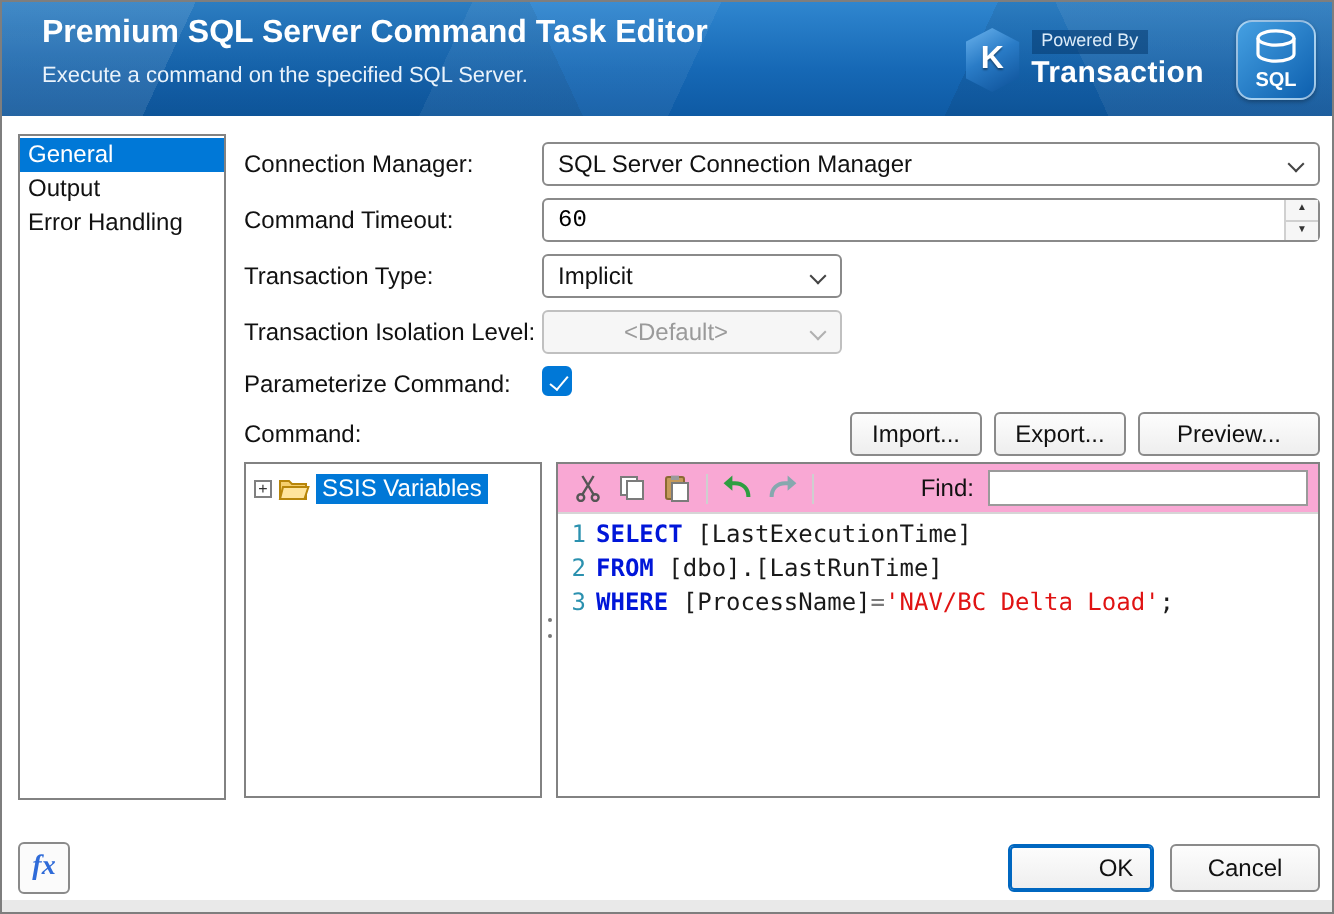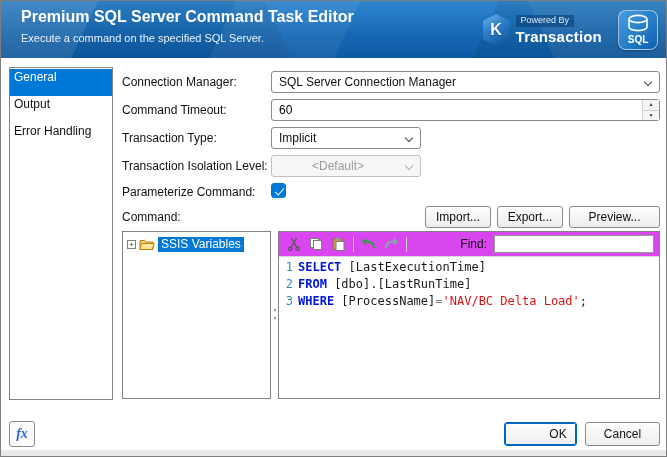--- a/index.html
+++ b/index.html
@@ -28,35 +28,35 @@
   .ks-text { display:flex; flex-direction:column; line-height:1.1;justify-content:flex-end; }
   .powered-by { font-size:9px; color:#dcecf9; background:rgba(6,58,112,.55); padding:1px 5px; align-self:flex-start; }
   .brand-name { font-size:15px; font-weight:bold; letter-spacing:.2px; margin-top:2px; }
   .sql-badge { width:40px; height:40px; border-radius:8px; border:1px solid rgba(255,255,255,.55);
     background:linear-gradient(135deg,#45a0e2,#0d5fae); display:flex; align-items:center; justify-content:center;
     box-shadow:0 1px 2px rgba(0,0,0,.3); }
 
   
   .listbox { position:absolute; left:8px; top:66px; width:104px; height:333px;
     border:1px solid #828282; background:#fff; padding-top:1px; }
-  .list-item { height:27px; line-height:17px; padding-left:4px; cursor:default; }
+  .list-item { height:17px; line-height:17px; padding-left:4px; cursor:default; }
   .list-item.selected { background:var(--accent,#0078d7); color:#fff; }
 
   
   .lbl { position:absolute; left:121px; white-space:nowrap; }
   .combo { position:absolute; height:22px; background:#fff; border:1px solid #8a8a8a; border-radius:3px;
     display:flex; align-items:center; padding:0 22px 0 7px; cursor:default; }
   .combo .chev { position:absolute; right:8px; top:9px; width:6px; height:6px;
     border-right:1.4px solid #444; border-bottom:1.4px solid #444; transform:rotate(45deg); margin-top:-2px; }
   .combo.disabled { background:#f6f6f6; border-color:#c0c0c0; color:#9a9a9a; }
   .combo.disabled .chev { border-color:#b0b0b0; }
 
   .num-wrap { position:absolute; left:270px; top:98px; width:389px; height:22px; }
   .num-input { width:100%; height:100%; border:1px solid #8a8a8a; border-radius:3px;
-    font-family:Liberation Sans, sans-serif; font-size:12px; padding:0 20px 0 7px; }
+    font-family:Liberation Mono, monospace; font-size:12px; padding:0 20px 0 7px; }
   .spin { position:absolute; right:1px; top:1px; width:17px; height:20px; display:flex; flex-direction:column;
     border-left:1px solid #d0d0d0; }
   .spin button { flex:1; border:none; background:#f6f6f6; font-size:5px; line-height:1; color:#333; cursor:default; padding:0; }
   .spin button + button { border-top:1px solid #d0d0d0; }
 
   .checkbox { position:absolute; left:270px; top:182px; width:15px; height:15px;
     border:1px solid #8a8a8a; border-radius:3px; background:#fff; }
   .checkbox.checked { background:var(--accent,#0078d7); border-color:var(--accent,#0078d7); }
   .checkbox.checked::after { content:""; position:absolute; left:4.5px; top:1.5px; width:4px; height:8px;
     border-right:1.6px solid #fff; border-bottom:1.6px solid #fff; transform:rotate(40deg); }
@@ -76,21 +76,21 @@
   .tree-row.indent { padding-left:17px; }
 
   .splitter { position:absolute; left:270px; top:230px; width:7px; height:168px; cursor:col-resize; }
   .splitter .dot { position:absolute; left:2.5px; top:78px; width:2px; height:2px; border-radius:50%;
     background:#777; box-shadow:0 8px 0 #777; }
 
   
   .editor { position:absolute; left:277px; top:230px; width:382px; height:168px;
     border:1px solid #828282; background:#fff; display:flex; flex-direction:column; }
   .editor-toolbar { height:25px; flex:0 0 auto; display:flex; align-items:center; gap:2px;
-    padding:0 5px; background:#d946ef; border-bottom:1px solid #d6d6d6; }
+    padding:0 5px; background:#f9a8d4; border-bottom:1px solid #d6d6d6; }
   .tb-btn { width:20px; height:20px; display:flex; align-items:center; justify-content:center;
     border-radius:2px; cursor:default; }
   .tb-sep { width:1px; height:15px; background:#cfcfcf; margin:0 3px; }
   .find-label { margin-left:auto; }
   .find-input { width:160px; height:18px; border:1px solid #9a9a9a; font-size:12px; padding:0 4px;
     margin-left:5px; font-family:"Liberation Sans",sans-serif; }
   .code-area { flex:1; overflow:hidden; padding-top:2px; font-family:"DejaVu Sans Mono", monospace;
     font-size:12px; cursor:text; }
   .code-line { display:flex; height:17px; line-height:17px; white-space:pre; }
   .line-num { width:19px; flex:0 0 auto; text-align:right; padding-right:5px;

